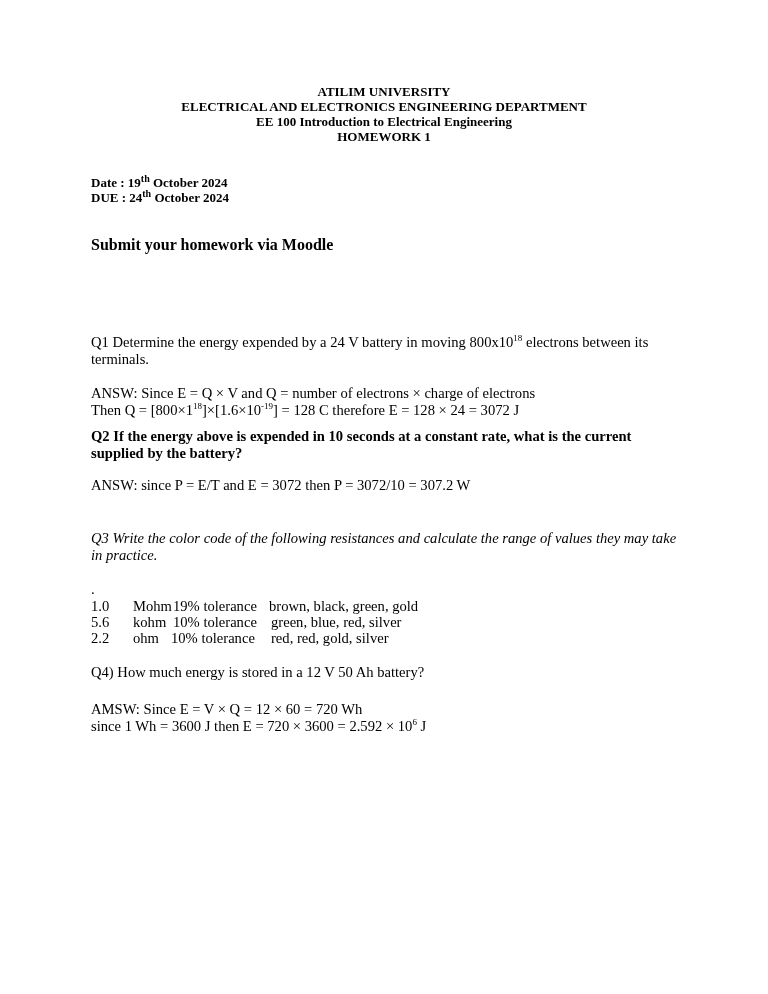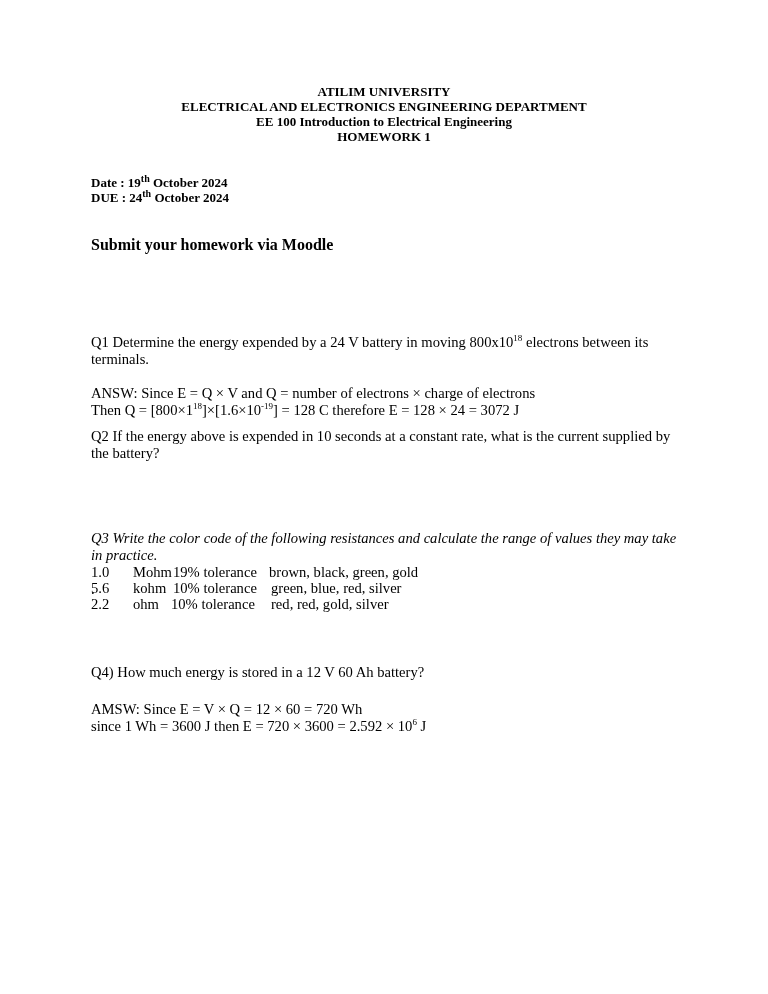--- a/index.html
+++ b/index.html
@@ -12,25 +12,25 @@
       font-weight: bold; font-size: 13px; line-height: 15px; }
     .header div { margin: 0; }
     .dates { position: absolute; left: 91px; top: 175px; font-weight: bold; font-size: 13px; line-height: 15px; }
     .dates sup { font-size: 10px; vertical-align: 5px; line-height: 0; }
     .submit { position: absolute; left: 91px; top: 236px; font-weight: bold; font-size: 16px; }
     .body-text { position: absolute; left: 91px; width: 590px; font-size: 14.6px; line-height: 17px; }
     .body-text p { margin: 0; }
     sup.s { font-size: 9px; vertical-align: 6px; line-height: 0; text-align: center; }
     .q1 { top: 334px; }
     .a1 { top: 385px; }
-    .q2 { top: 428px; }
+    .q2 { top: 428px; font-weight: bold; }
     .a2 { top: 477px; }
     .q3 { top: 530px; font-style: italic; }
     .dot { top: 581px; }
-    .table { position: absolute; left: 91px; top: 564px; font-size: 14.6px; line-height: 16px; }
+    .table { position: absolute; left: 91px; top: 598px; font-size: 14.6px; line-height: 16px; }
     .row { display: flex; }
     .c1 { width: 42px; }
     .c2 { width: 40px; }
     .c3 { width: 92px; }
     .c4 { }
     .q4 { top: 664px; }
     .a4 { top: 701px; }
   </style>
 </head>
 <body>
@@ -56,20 +56,21 @@
   </div>
   <div class="body-text a1">
     <p>ANSW: Since E = Q × V and Q = number of electrons × charge of electrons</p>
     <p><span>Then Q = [800×1</span><sup class="s">18</sup><span>]×[1.6×10</span><sup class="s">-19</sup><span>] = 128 C therefore E = 128 × 24 = 3072 J</span></p>
   </div>
 
   <div class="body-text q2">
     <p>Q2 If the energy above is expended in 10 seconds at a constant rate, what is the current supplied by the battery?</p>
   </div>
   <div class="body-text a2">
+    <p>ANSW: since P = E/T and E = 3072 then P = 3072/10 = 307.2 W</p>
   </div>
 
   <div class="body-text q3">
     <p>Q3 Write the color code of the following resistances and calculate the range of values they may take in practice.</p>
   </div>
   <div class="body-text dot">.</div>
 
   <div class="table">
     <div class="row">
       <span class="c1">1.0</span>
@@ -85,20 +86,20 @@
     </div>
     <div class="row">
       <span class="c1">2.2</span>
       <span class="c2" style="width:38px">ohm</span>
       <span class="c3" style="width:100px">10% tolerance</span>
       <span class="c4">red, red, gold, silver</span>
     </div>
   </div>
 
   <div class="body-text q4">
-    <p>Q4) How much energy is stored in a 12 V 60 Ah battery?</p>
+    <p>Q4) How much energy is stored in a 12 V 50 Ah battery?</p>
   </div>
   <div class="body-text a4">
     <p>AMSW: Since E = V × Q = 12 × 60 = 720 Wh</p>
     <p><span>since 1 Wh = 3600 J then E = 720 × 3600 = 2.592 × 10</span><sup class="s">6</sup><span> J</span></p>
   </div>
 
 </div>
 
 </body></html>

